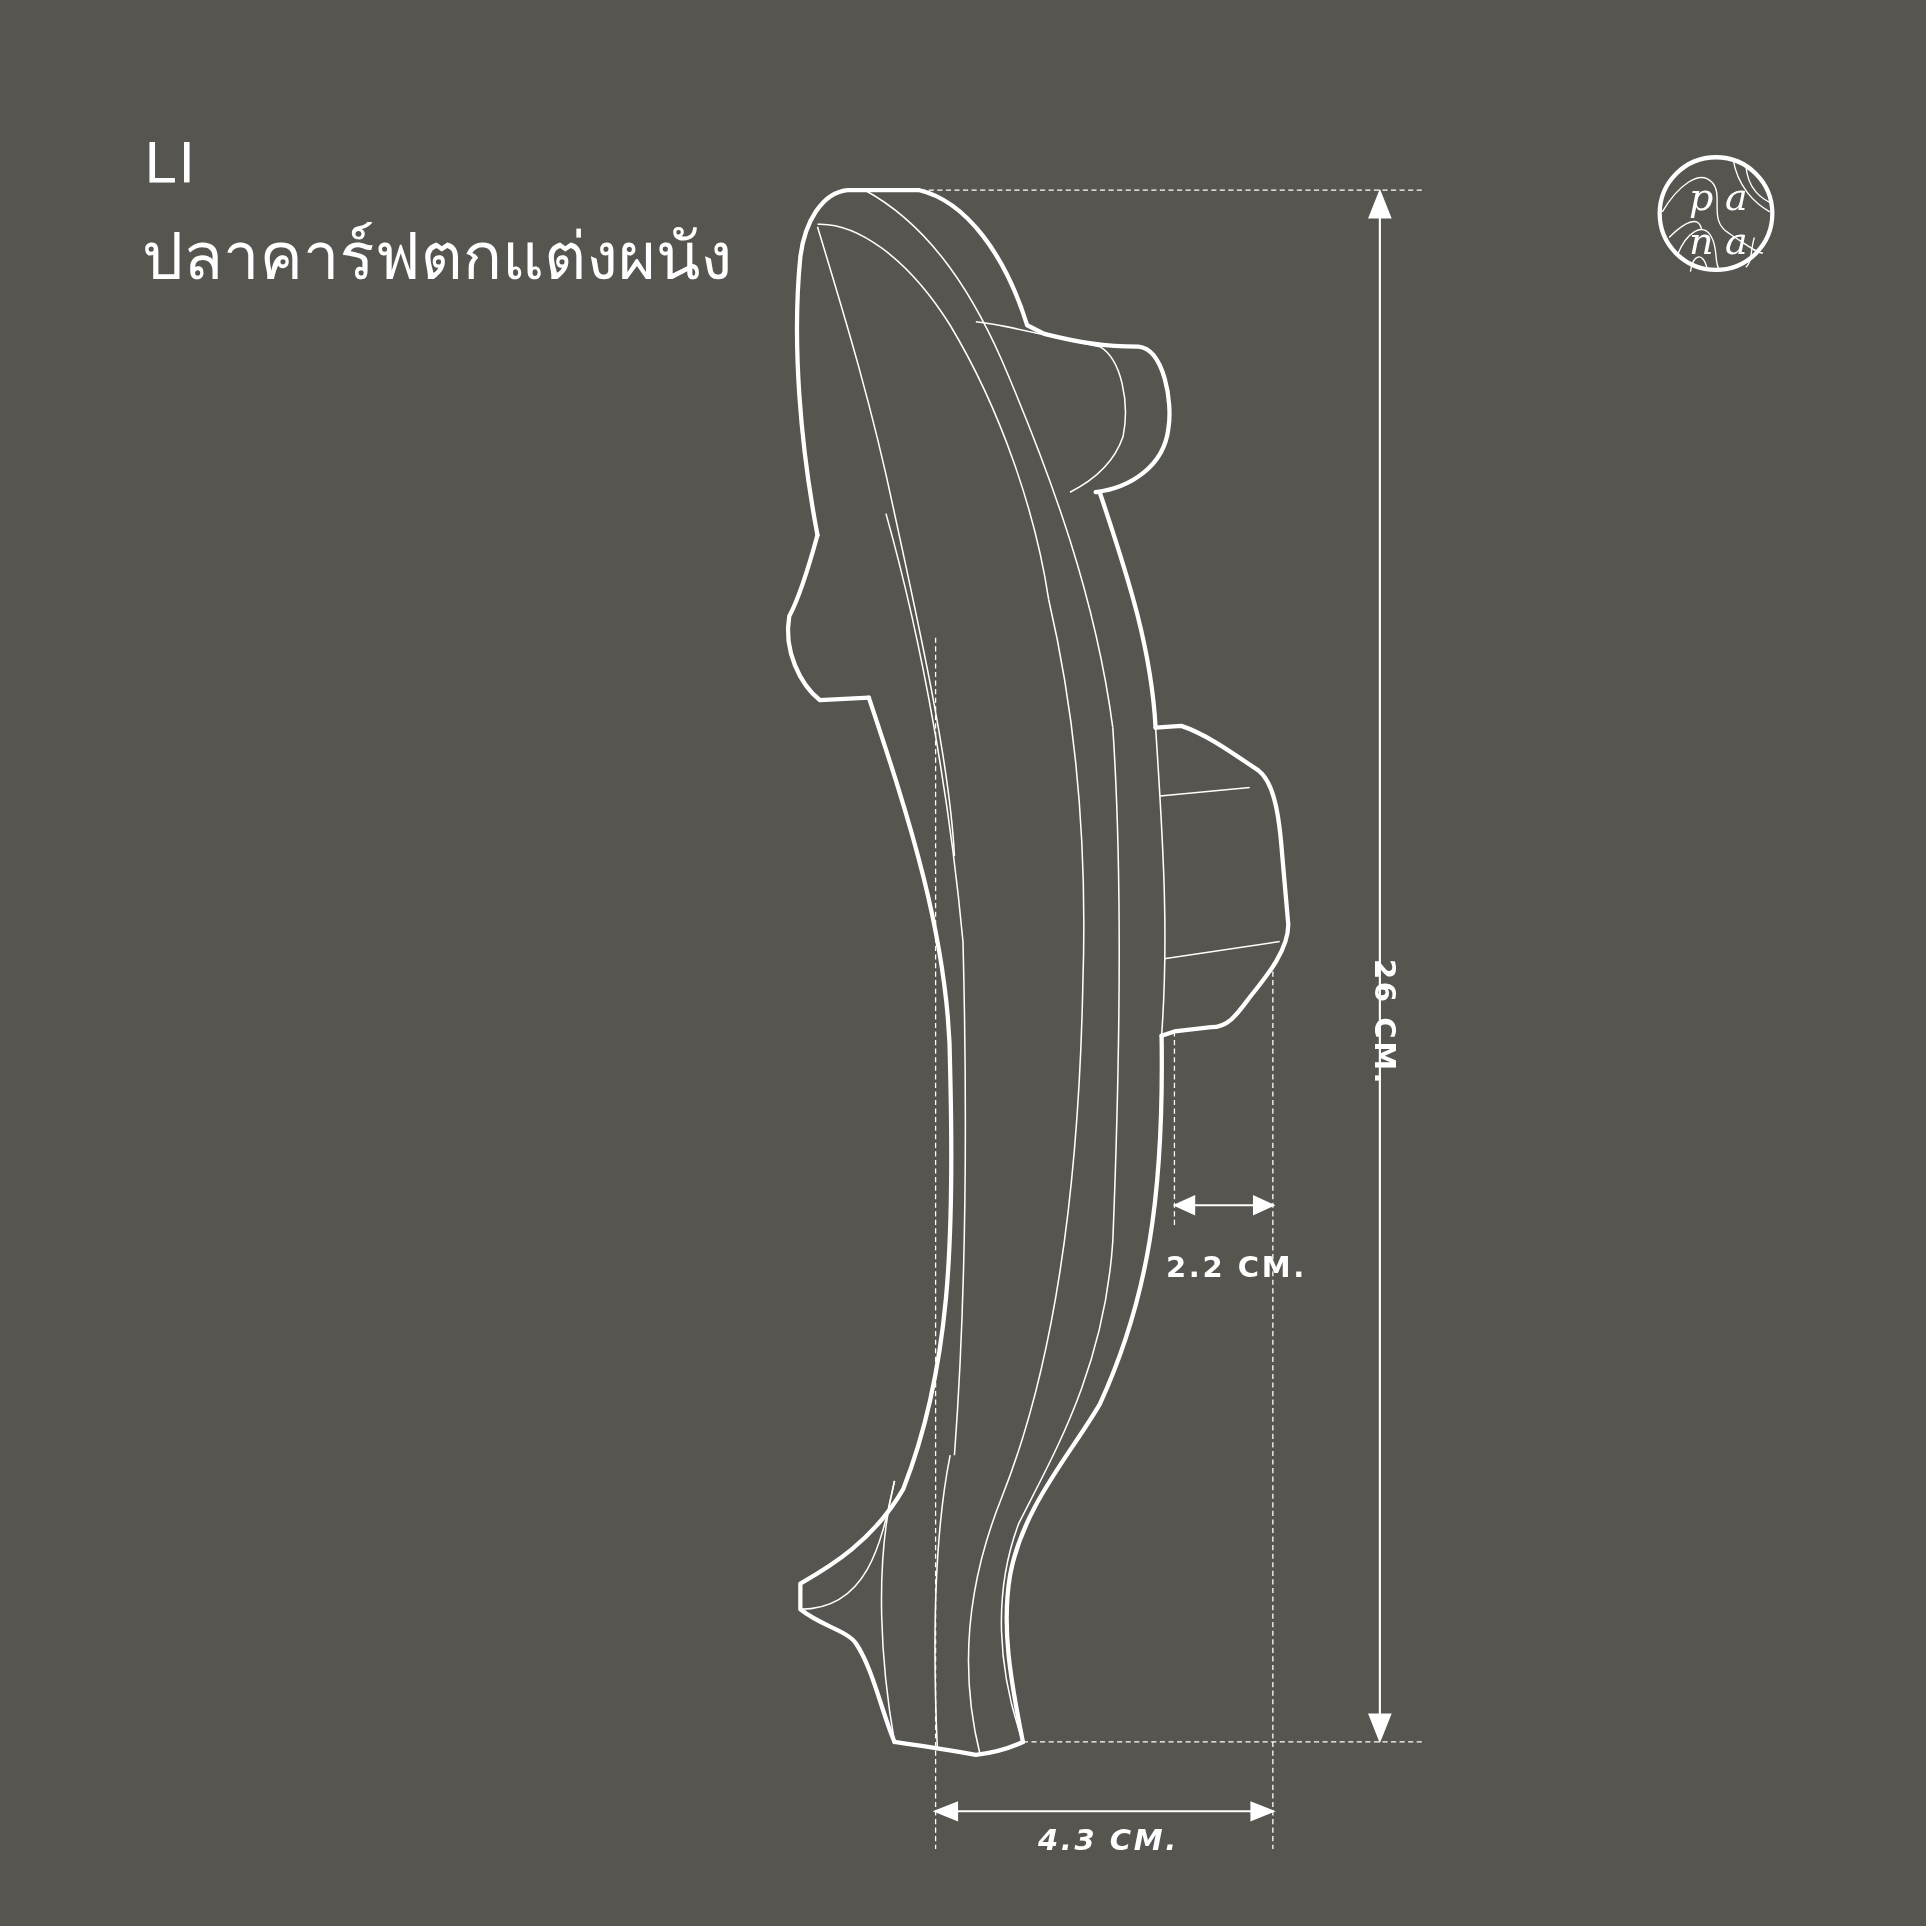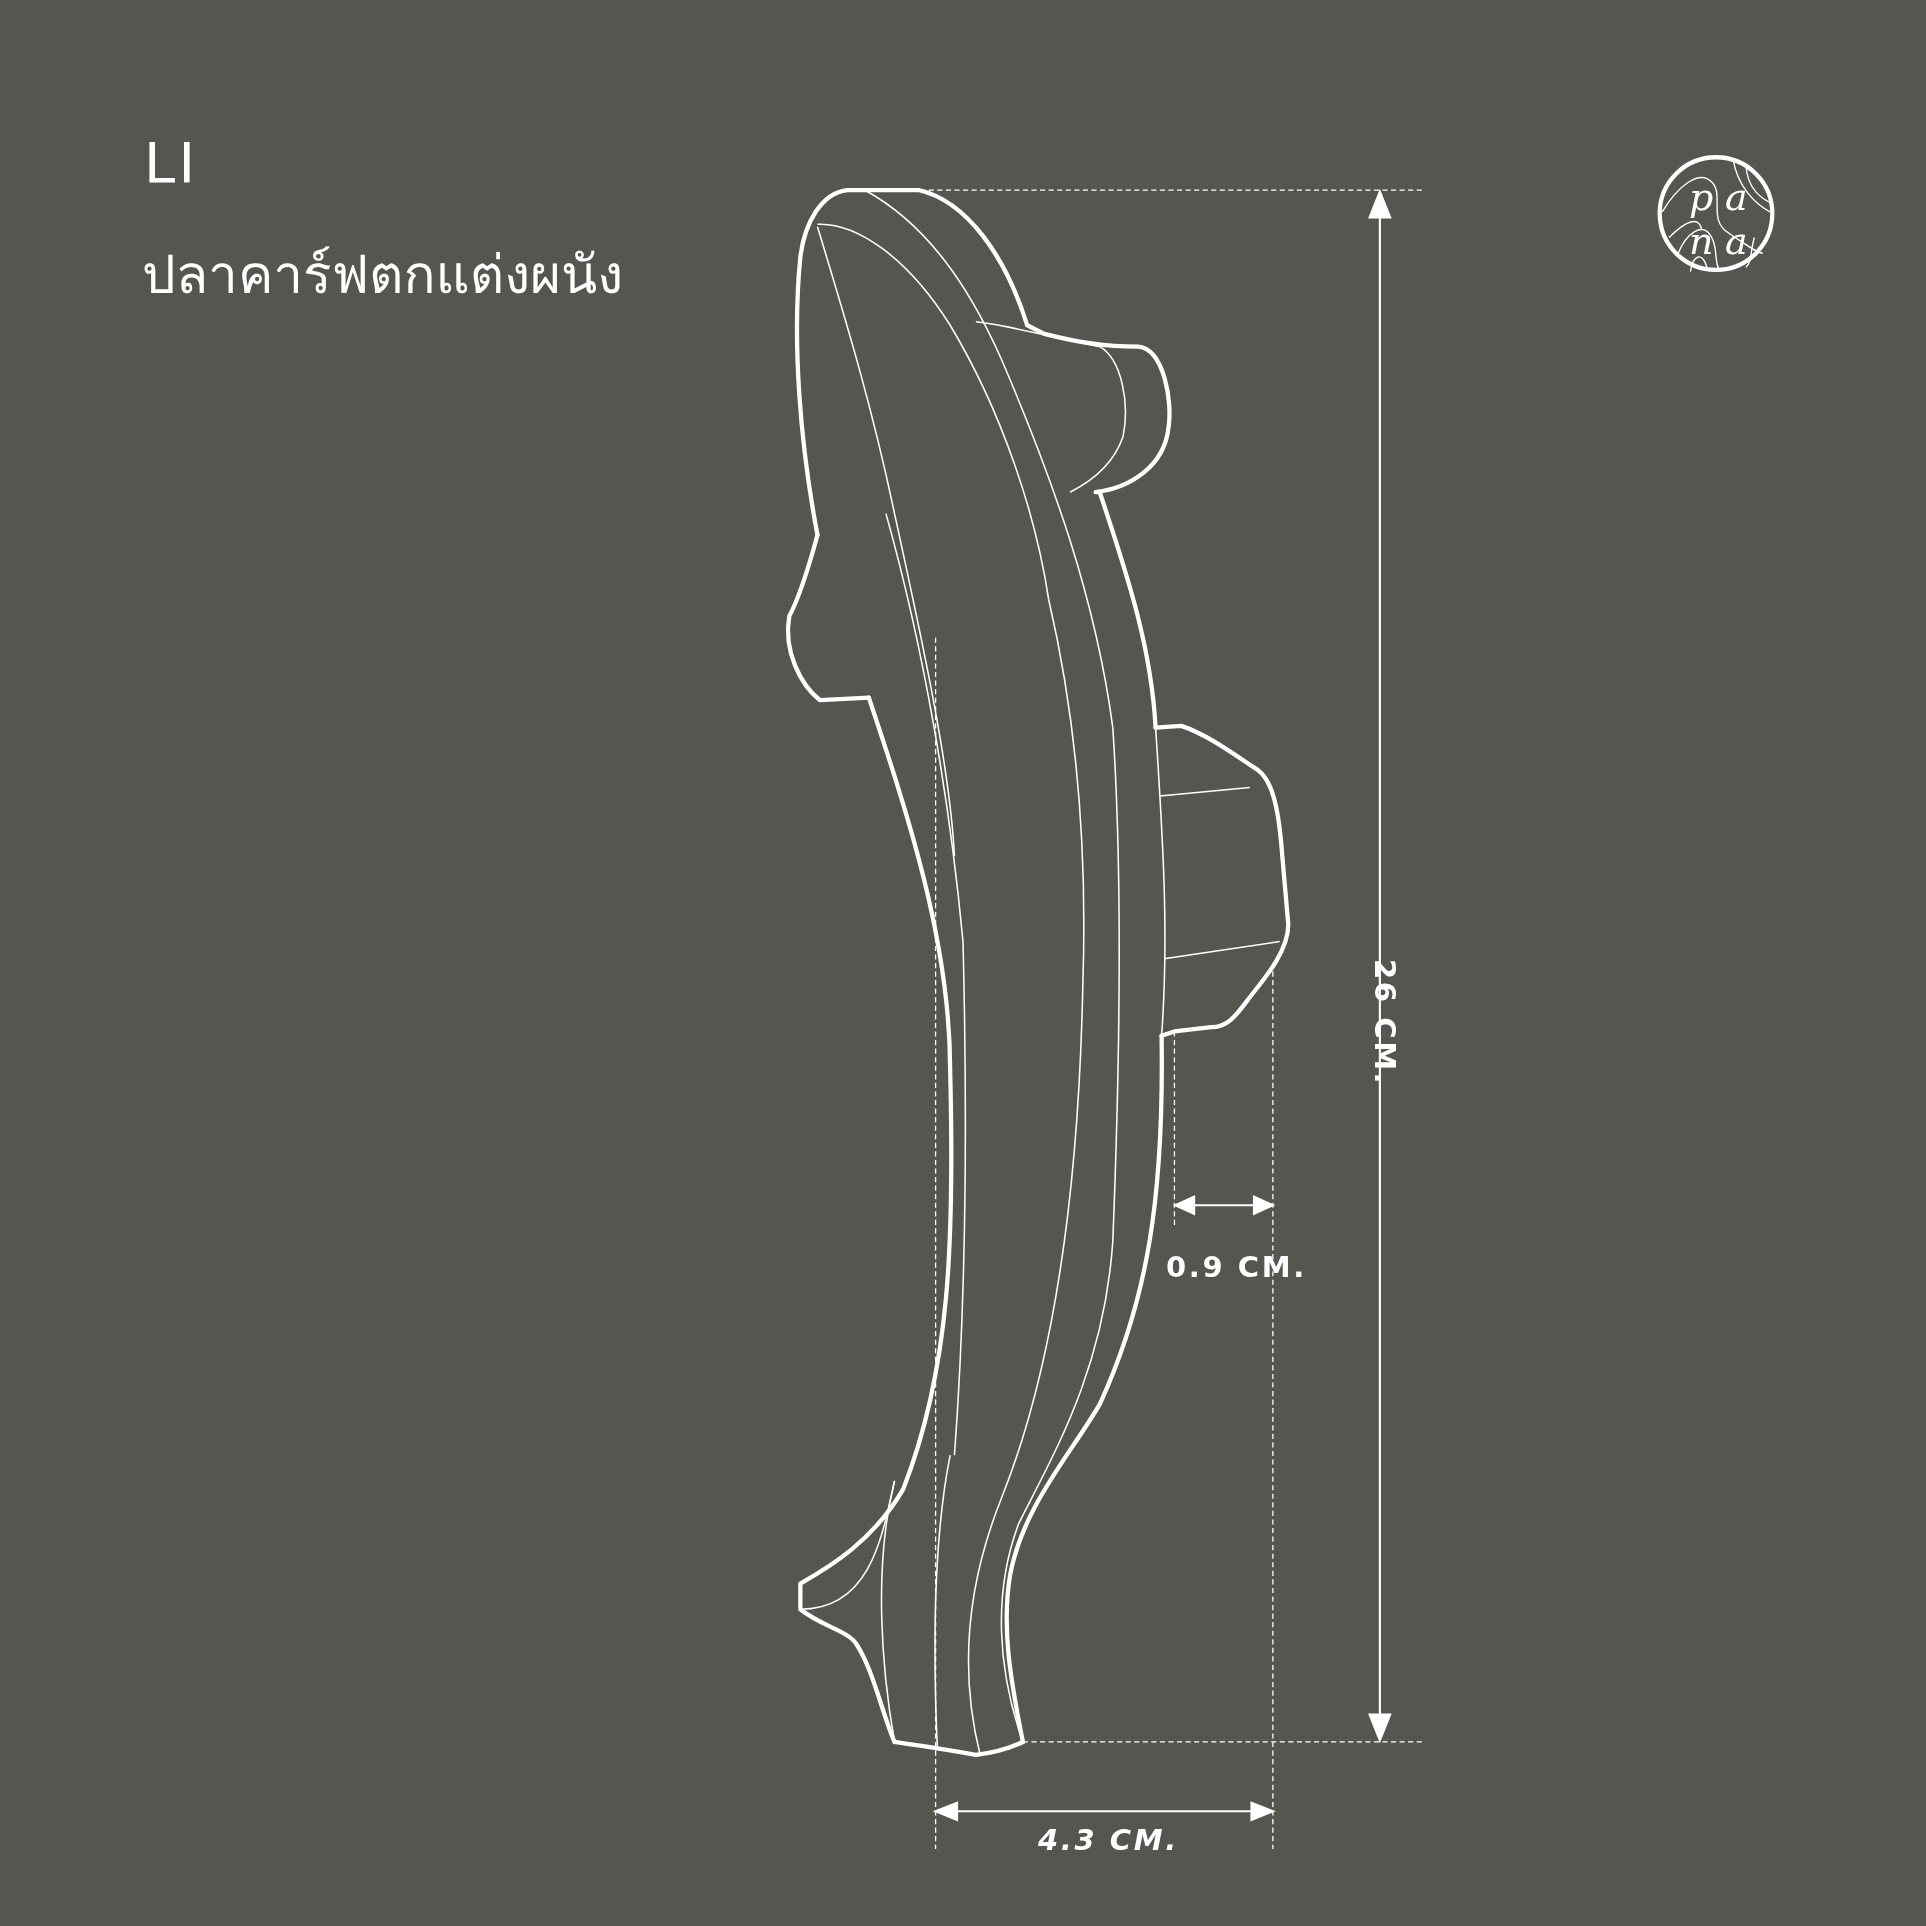--- a/index.html
+++ b/index.html
@@ -1,18 +1,18 @@
 <!DOCTYPE html>
 <html style="font-size:13.7px"><head>
 <meta charset="utf-8">
 <style>
   html, body { margin:0; padding:0; }
   body { width:1926px; height:1926px; background:#57554f; position:relative; overflow:hidden; font-family:"DejaVu Sans", sans-serif; color:#fff; }
   .title { position:absolute; left:144px; top:135px; font-size:56px; font-weight:normal; letter-spacing:3.4px; line-height:1; }
-  .subtitle { position:absolute; left:142px; top:224px; font-size:53px; font-weight:normal; line-height:1;margin-top:24px; }
+  .subtitle { position:absolute; left:142px; top:224px; font-size:65px; font-weight:normal; line-height:1; }
   .logo { position:absolute; left:1652px; top:152px; width:128px; height:124px; }
   .logo-letter { position:absolute; font-family:"DejaVu Serif", serif; font-style:italic; font-size:38px; color:#fff; line-height:1; }
   svg.drawing { position:absolute; left:0; top:0; }
   .dim { position:absolute; font-weight:bold; font-size:29px; letter-spacing:2.6px; color:#fff; white-space:nowrap; }
   .dim-v { left:1402px; top:959px; transform:rotate(90deg); transform-origin:left top; }
 </style>
 </head>
 <body>
 
 <div class="title">LI</div>
@@ -84,15 +84,15 @@
     <line x1="1374" y1="1408" x2="1486" y2="1408"></line>
     <polygon points="1373,1408 1395,1398 1395,1418"></polygon>
     <polygon points="1487,1408 1465,1398 1465,1418"></polygon>
     <line x1="1094" y1="2116" x2="1486" y2="2116"></line>
     <polygon points="1093,2116 1118,2106 1118,2126"></polygon>
     <polygon points="1487,2116 1462,2106 1462,2126"></polygon>
   </g>
 </svg>
 
 <div class="dim dim-v">26 CM.</div>
-<div class="dim" style="left:1166px;top:1250px;">0.9 CM.</div>
+<div class="dim" style="left:1166px;top:1250px;">2.2 CM.</div>
 <div class="dim" style="left:1038px;top:1823px;font-style:italic;">4.3 CM.</div>
 
 
 </body></html>

